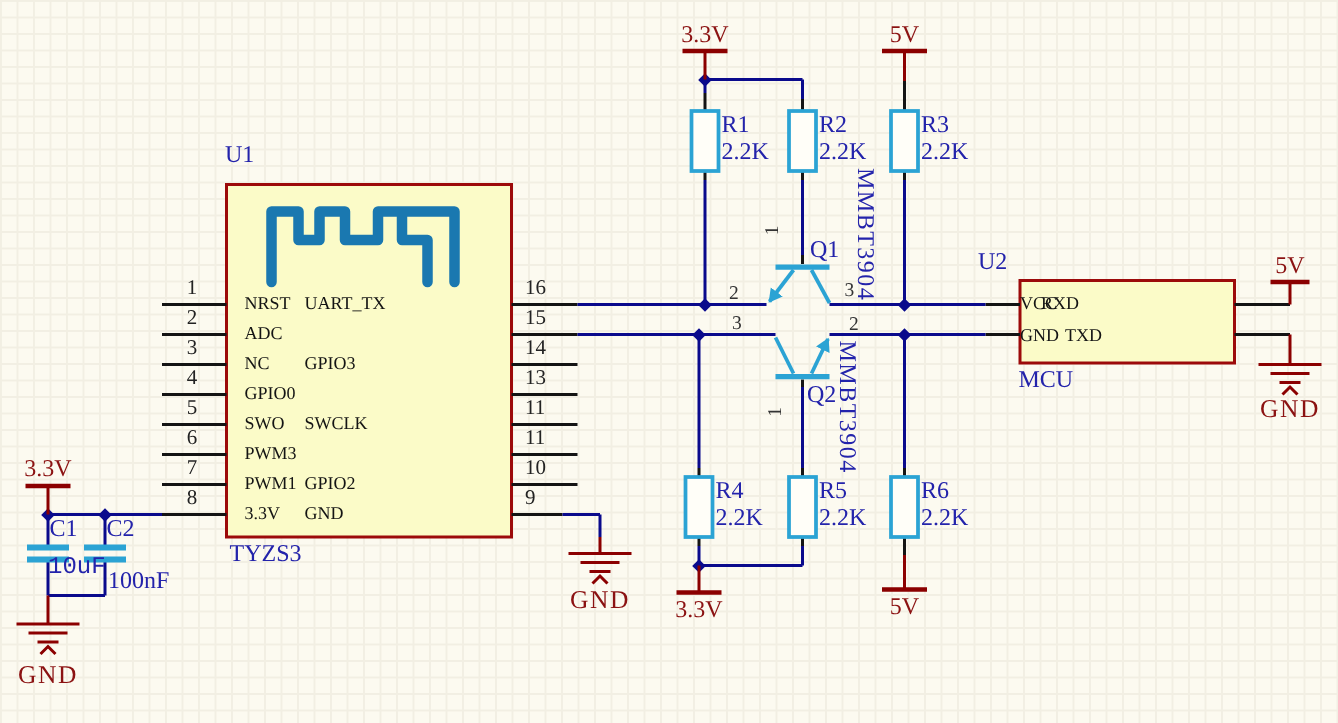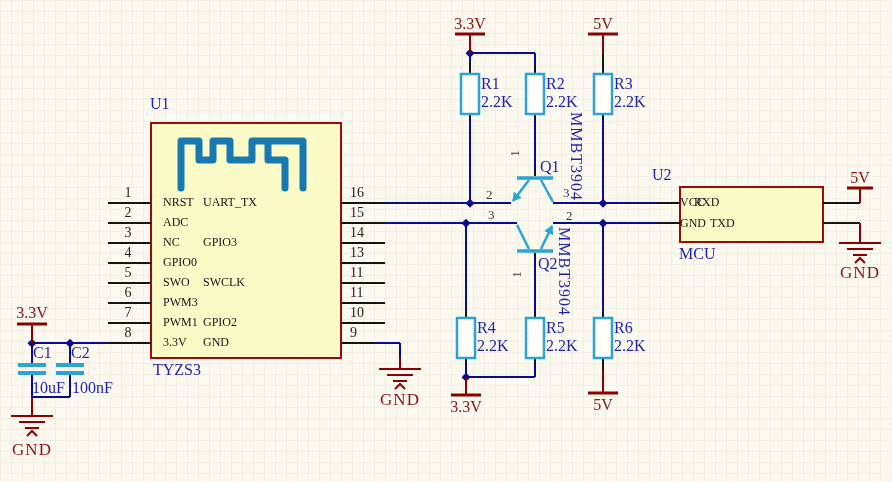--- a/index.html
+++ b/index.html
@@ -194,21 +194,21 @@
   <div class="lbl blue vert" style="left:555px;top:227px;">MMBT3904</div>
   <div class="lbl tnum rot" style="left:511px;top:147px;">1</div>
   <div class="lbl tnum" style="left:486px;top:188px;">2</div>
   <div class="lbl tnum" style="left:563px;top:186px;">3</div>
   <div class="lbl tnum rot" style="left:513px;top:268px;">1</div>
   <div class="lbl tnum" style="left:488px;top:208px;">3</div>
   <div class="lbl tnum" style="left:566px;top:209px;">2</div>
 
   <div class="lbl blue" style="left:33px;top:344px;">C1</div>
   <div class="lbl blue" style="left:71px;top:344px;">C2</div>
-  <div class="lbl blue" style="left:32px;top:379px;">10uF</div>
+  <div class="lbl blue" style="left:32px;top:369px;font-family:Liberation Mono, monospace;">10uF</div>
   <div class="lbl blue" style="left:72px;top:379px;">100nF</div>
 
   <div class="lbl pwr ctr" style="left:440px;top:15px;">3.3V</div>
   <div class="lbl pwr ctr" style="left:573px;top:15px;">5V</div>
   <div class="lbl pwr ctr" style="left:2px;top:304px;">3.3V</div>
   <div class="lbl pwr ctr" style="left:830px;top:169px;">5V</div>
   <div class="lbl pwr ctr" style="left:436px;top:398px;">3.3V</div>
   <div class="lbl pwr ctr" style="left:573px;top:396px;">5V</div>
   <div class="lbl gndlbl ctr" style="left:370px;top:391px;">GND</div>
   <div class="lbl gndlbl ctr" style="left:830px;top:264px;">GND</div>

